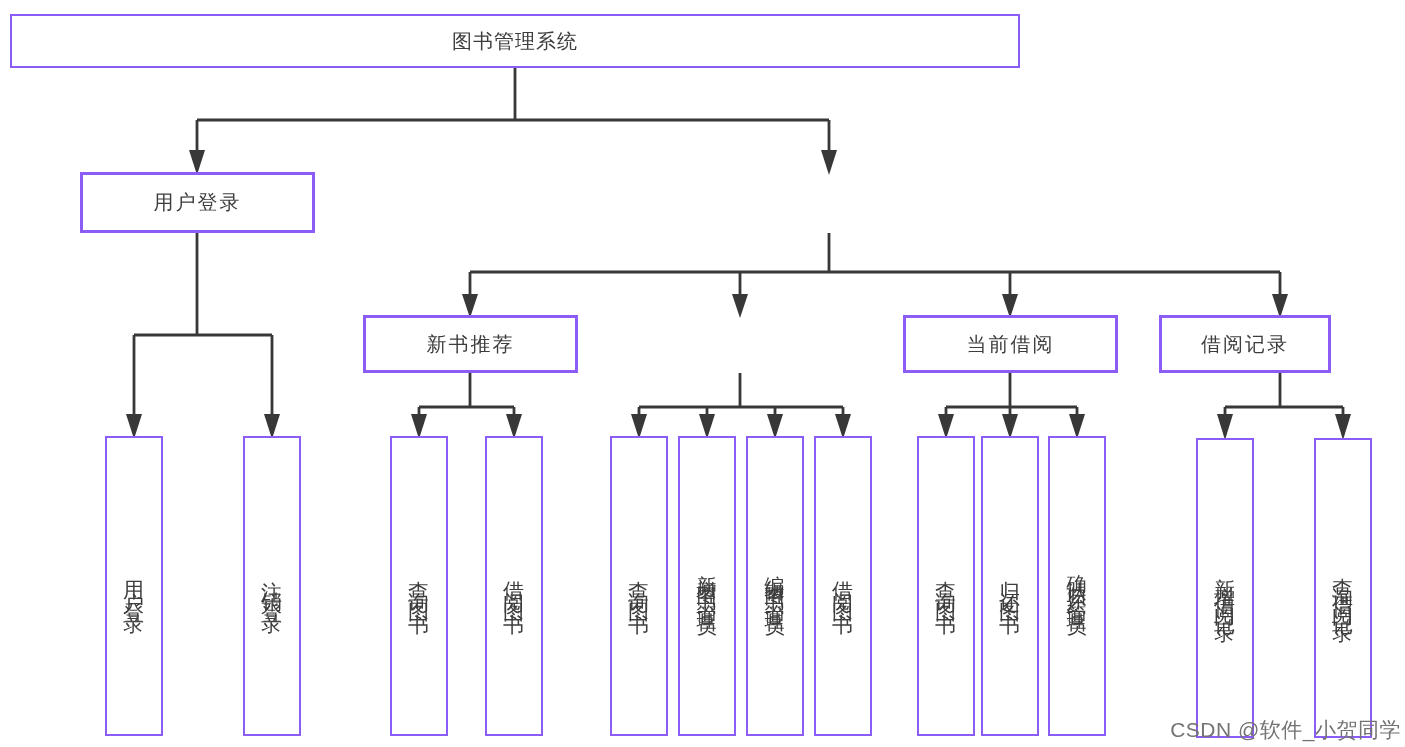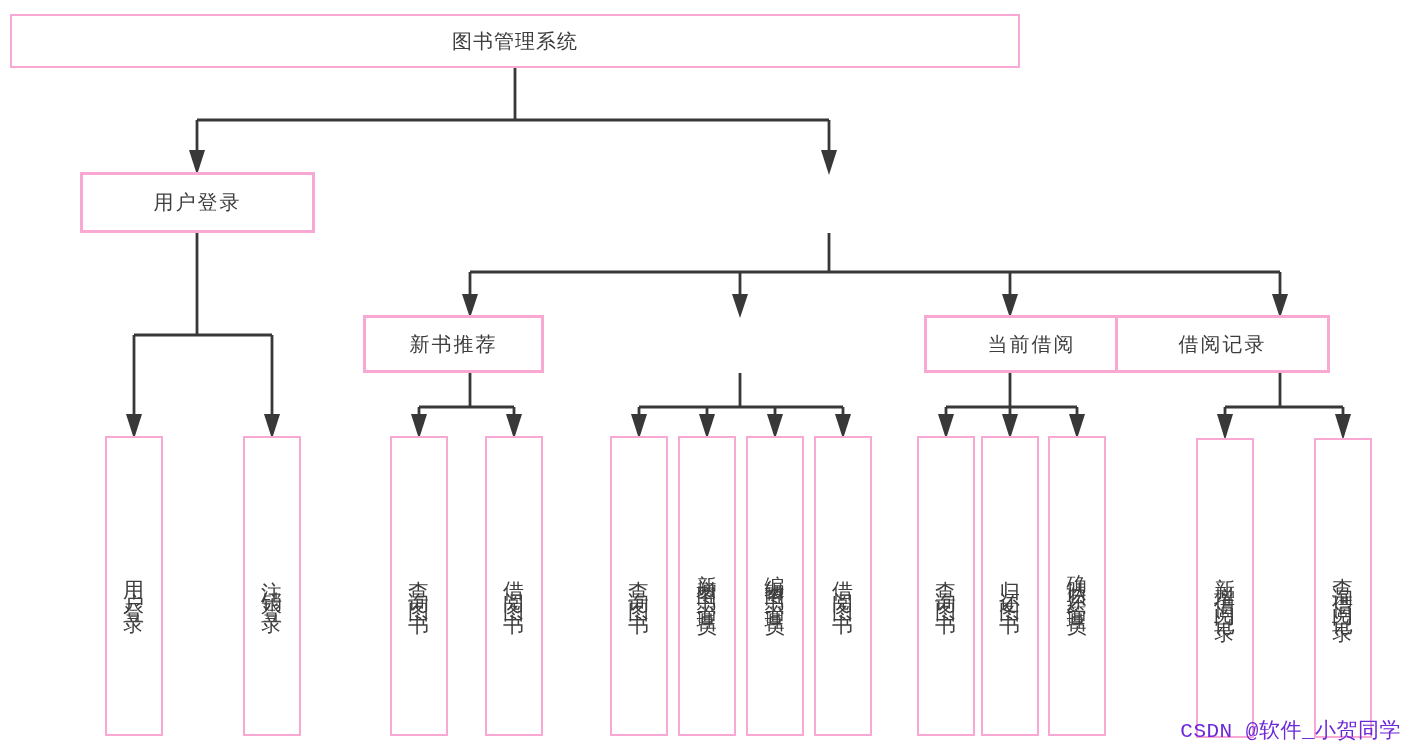--- a/index.html
+++ b/index.html
@@ -14,21 +14,21 @@
   .wires {
     position: absolute;
     left: 0; top: 0;
     width: 1405px; height: 747px;
     pointer-events: none;
   }
   .box {
     position: absolute;
     box-sizing: border-box;
     background: #ffffff;
-    border: 3px solid #f9a8d4;
+    border: 3px solid #8b5cf6;
     display: flex;
     align-items: center;
     justify-content: center;
     color: #3d3d3d;
     z-index: 2;
   }
   .box.root  { border-width: 2px; }
   .box .lbl  { font-size: 20px; letter-spacing: 2px; white-space: nowrap; }
   .box.root .lbl { letter-spacing: 1px; }
   .leaf {
@@ -43,25 +43,24 @@
     white-space: nowrap;
     color: #3d3d3d;
   }
   .leaf.medium .vlbl { letter-spacing: 9px; }
   .leaf.tight  .vlbl { font-size: 20px; letter-spacing: 6px; }
   .watermark {
     position: absolute;
     right: 4px;
     bottom: 3px;
     font-size: 21px;
-    color: #6d28d9;
+    color: #737373;
     letter-spacing: 0.5px;
     z-index: 3;
     white-space: nowrap;
-    font-family: Liberation Mono, monospace;
   }
 </style>
 </head>
 <body>
 
 <div class="canvas">
 
   <svg class="wires" viewBox="0 0 1405 747" xmlns="http://www.w3.org/2000/svg">
     <g stroke="#383838" stroke-width="2.8" fill="none">
 
@@ -129,27 +128,27 @@
   </svg>
 
   <div class="box root" style="left:10px;top:14px;width:1010px;height:54px">
     <span class="lbl">图书管理系统</span>
   </div>
 
   <div class="box" style="left:80px;top:172px;width:235px;height:61px">
     <span class="lbl">用户登录</span>
   </div>
 
-  <div class="box" style="left:363px;top:315px;width:181px;height:58px">
+  <div class="box" style="left:363px;top:315px;width:215px;height:58px">
     <span class="lbl">新书推荐</span>
   </div>
-  <div class="box" style="left:924px;top:315px;width:215px;height:58px">
+  <div class="box" style="left:903px;top:315px;width:215px;height:58px">
     <span class="lbl">当前借阅</span>
   </div>
-  <div class="box" style="left:1115px;top:315px;width:215px;height:58px">
+  <div class="box" style="left:1159px;top:315px;width:172px;height:58px">
     <span class="lbl">借阅记录</span>
   </div>
 
   <div class="box leaf" style="left:105px;top:436px;width:58px;height:300px">
     <span class="vlbl">用户登录</span>
   </div>
   <div class="box leaf" style="left:243px;top:436px;width:58px;height:300px">
     <span class="vlbl">注销登录</span>
   </div>
 

